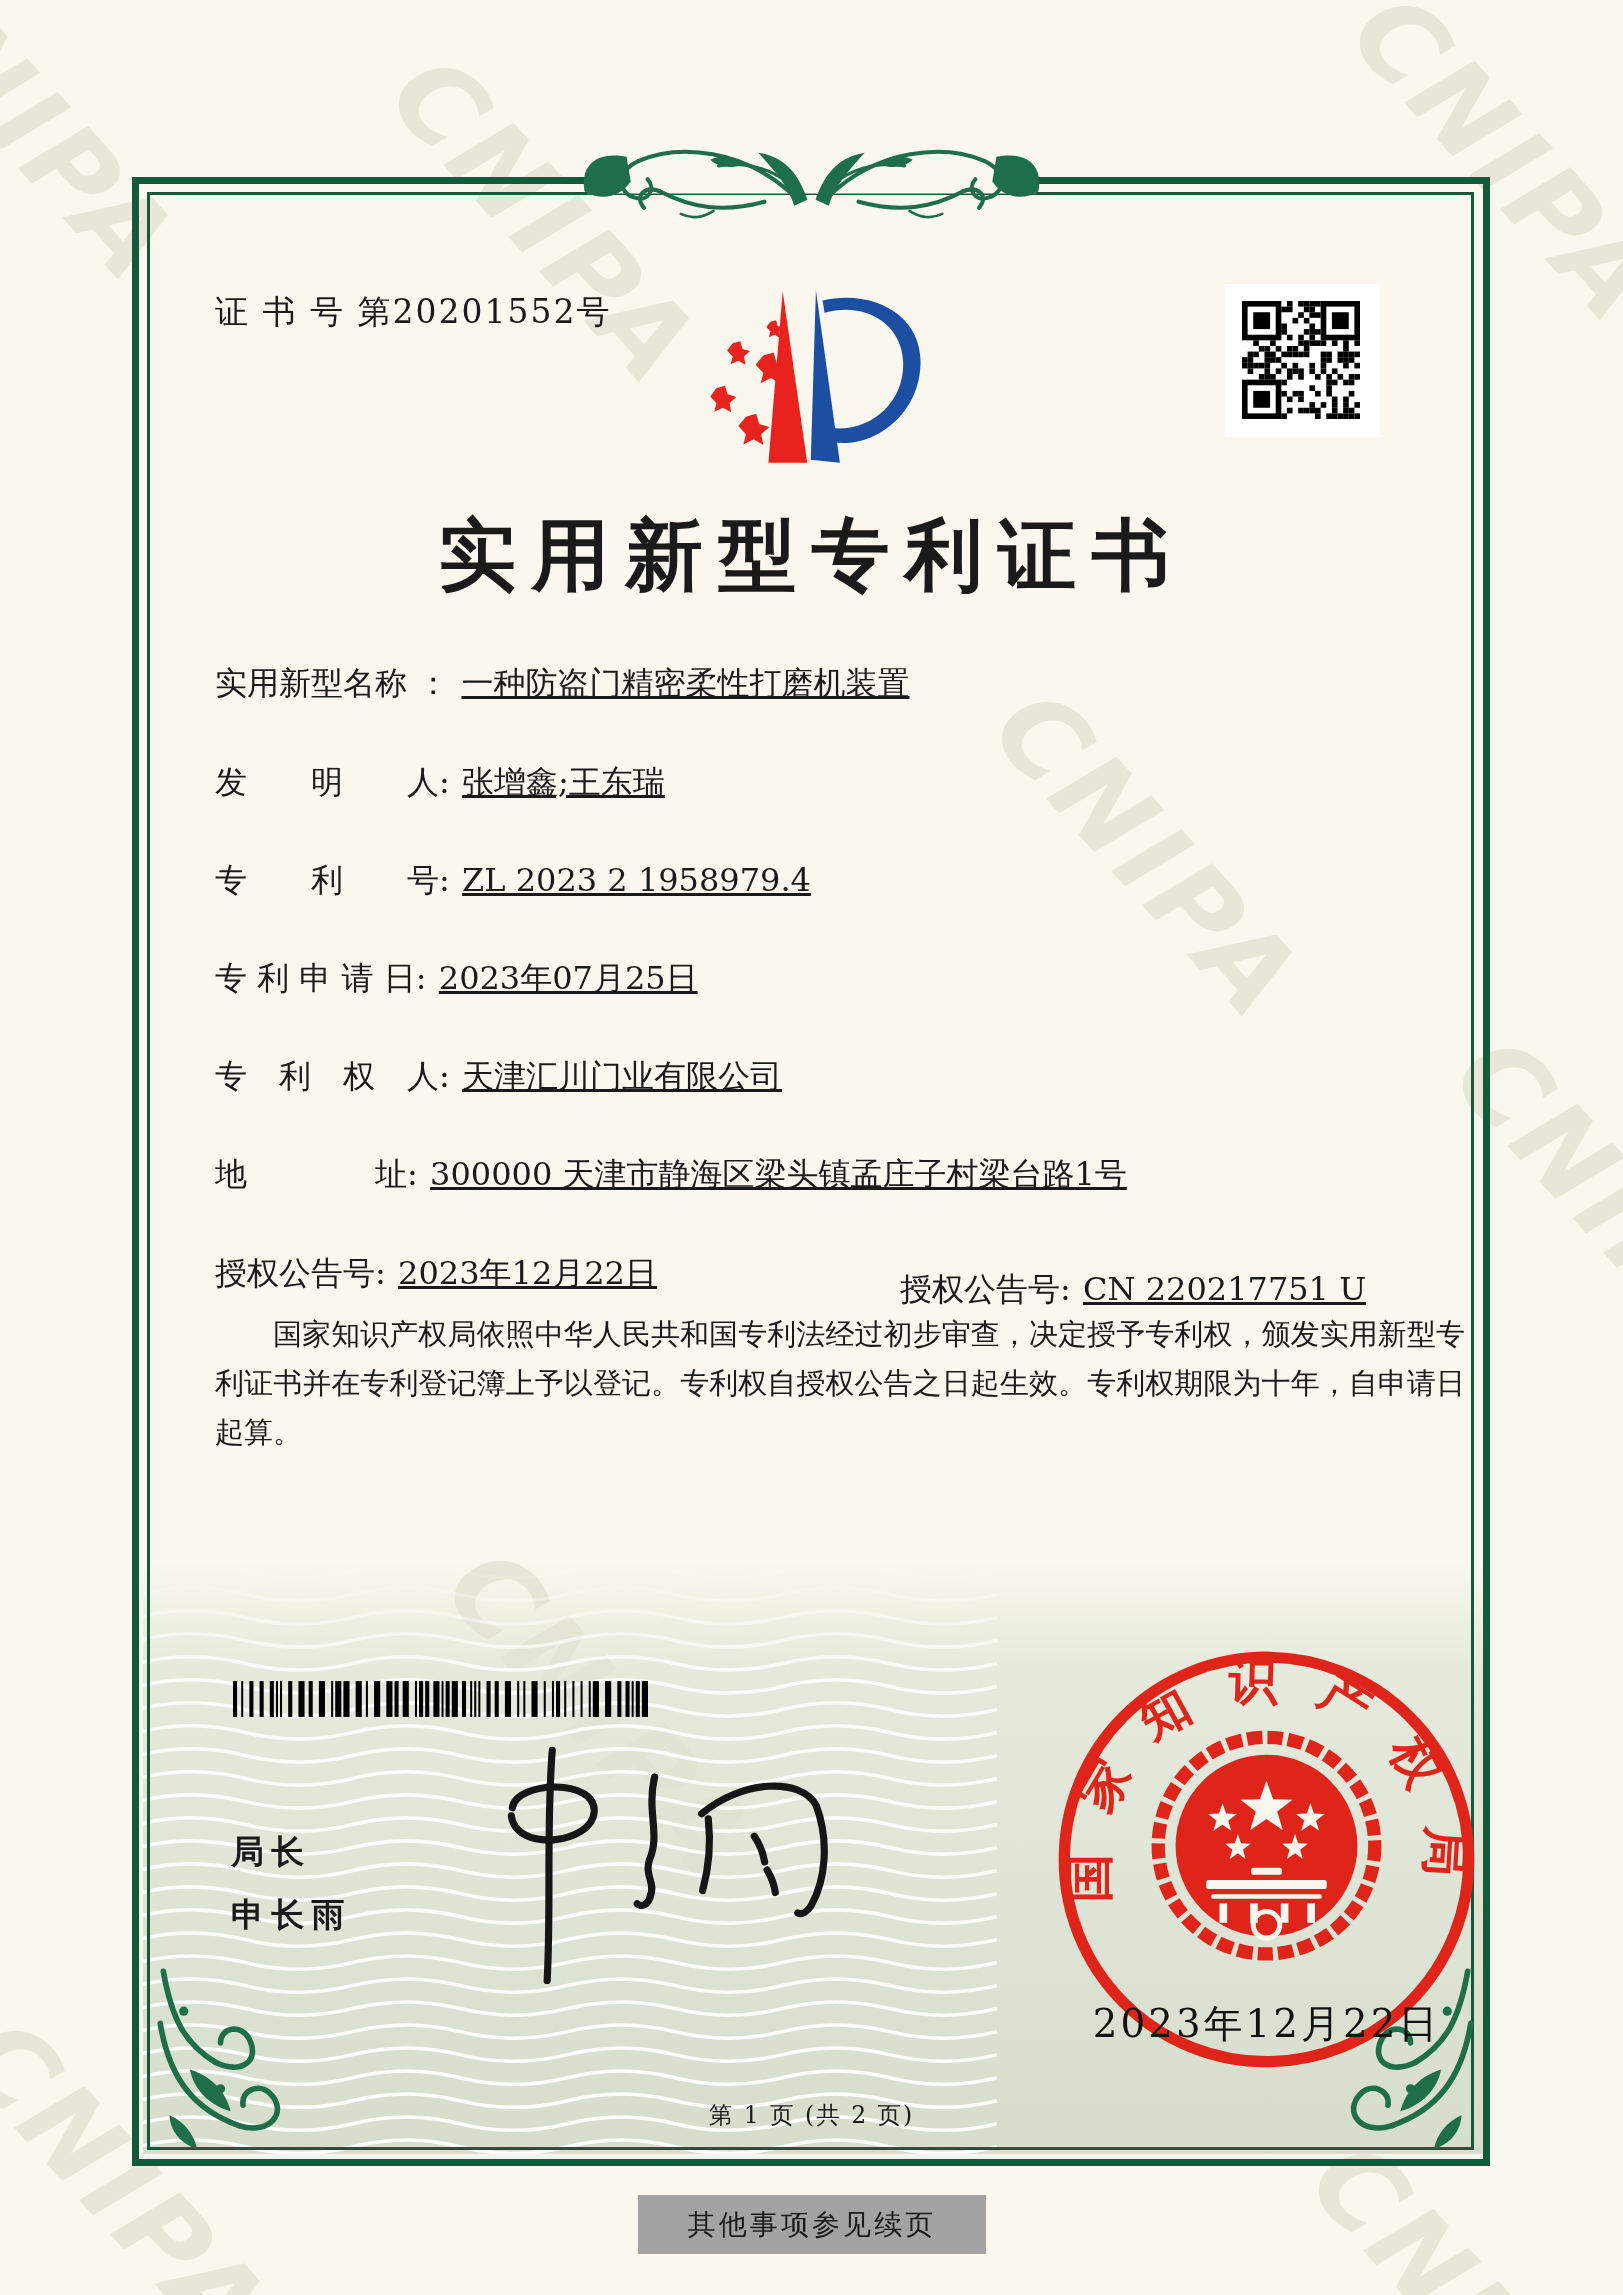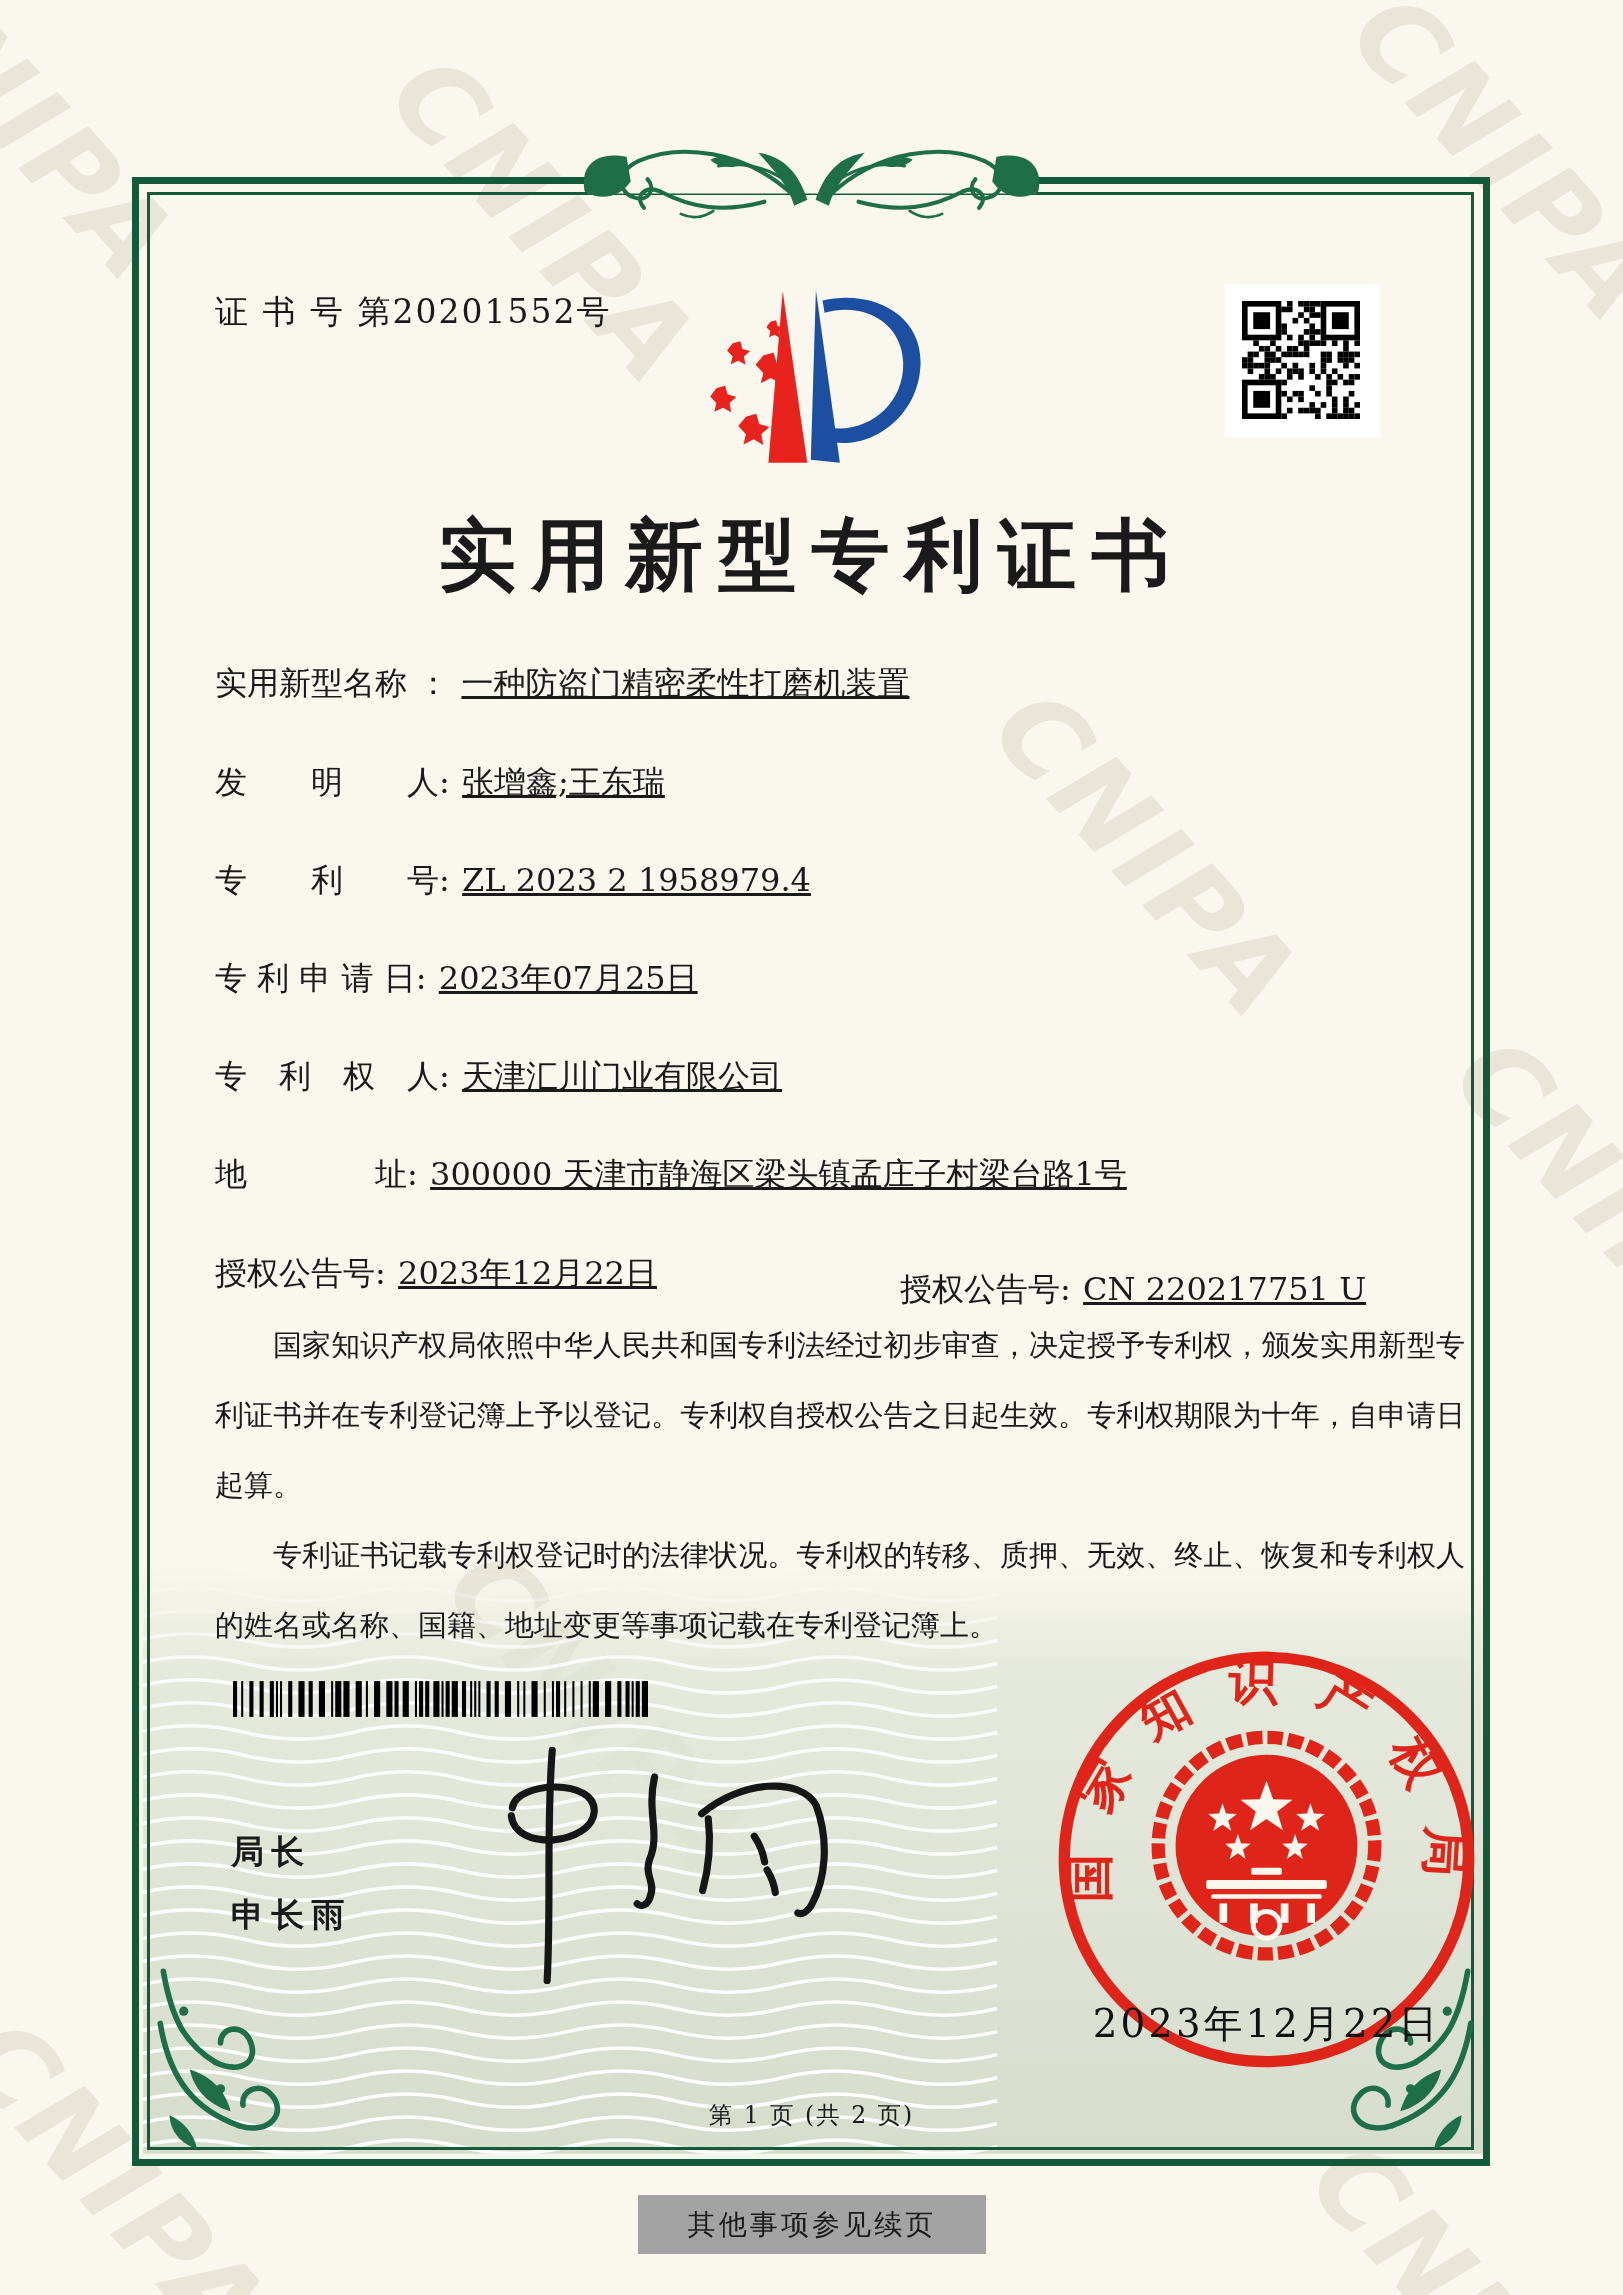--- a/index.html
+++ b/index.html
@@ -28,21 +28,21 @@
     background:#ffffff;z-index:5;}
   .qr-box svg{position:absolute;left:17.4px;top:17px;}
   .title{position:absolute;left:0;top:504px;width:1623px;text-align:center;z-index:5;
     font-size:78px;font-weight:700;letter-spacing:15.3px;}
   
   .row{position:absolute;left:215px;white-space:nowrap;z-index:5;font-size:32px;}
   .row .val{margin-left:12.3px;text-decoration:underline;}
   .row .pair2{position:absolute;left:685px;top:16px;}
   
   .paras{position:absolute;left:215px;top:1310px;width:1250px;z-index:5;
-    font-size:29px;line-height:70px;text-align:justify;}
+    font-size:29px;line-height:49px;text-align:justify;}
   .paras p{margin:0;text-indent:2em;}
   
   .waves{position:absolute;left:143px;top:1562px;z-index:1;}
   .barcode{position:absolute;left:233px;top:1681px;z-index:5;}
   .duty-role{position:absolute;left:231px;top:1830px;z-index:5;
     font:700 33px "DejaVu Sans","Liberation Sans",sans-serif;letter-spacing:7.2px;}
   .duty-name{position:absolute;left:231px;top:1893px;z-index:5;
     font:700 33px "DejaVu Sans","Liberation Sans",sans-serif;letter-spacing:7.2px;}
   .signature{position:absolute;left:501px;top:1736px;z-index:6;}
   .seal{position:absolute;left:1053px;top:1649px;z-index:6;}
@@ -328,21 +328,20 @@
 <div class="row" style="top:957px"><span class="lbl">专 利 申 请 日:</span><span class="val">2023年07月25日</span></div>
 <div class="row" style="top:1055px"><span class="lbl">专　利　权　人:</span><span class="val">天津汇川门业有限公司</span></div>
 <div class="row" style="top:1153px"><span class="lbl">地　　　　址:</span><span class="val">300000 天津市静海区梁头镇孟庄子村梁台路1号</span></div>
 <div class="row" style="top:1252px">
   <span class="lbl">授权公告号:</span><span class="val">2023年12月22日</span>
   <span class="pair2"><span class="lbl">授权公告号:</span><span class="val">CN 220217751 U</span></span>
 </div>
 
 <div class="paras">
   <p>国家知识产权局依照中华人民共和国专利法经过初步审查，决定授予专利权，颁发实用新型专利证书并在专利登记簿上予以登记。专利权自授权公告之日起生效。专利权期限为十年，自申请日起算。</p>
-  <p>专利证书记载专利权登记时的法律状况。专利权的转移、质押、无效、终止、恢复和专利权人的姓名或名称、国籍、地址变更等事项记载在专利登记簿上。</p>
 </div>
 
 <svg class="barcode" id="barcodeSvg" width="415" height="36" viewBox="0 0 812 70">
     <rect x="0" y="0" width="8" height="70" fill="#000"></rect>
     <rect x="16" y="0" width="4" height="70" fill="#000"></rect>
     <rect x="32" y="0" width="8" height="70" fill="#000"></rect>
     <rect x="52" y="0" width="8" height="70" fill="#000"></rect>
     <rect x="72" y="0" width="8" height="70" fill="#000"></rect>
     <rect x="84" y="0" width="4" height="70" fill="#000"></rect>
     <rect x="92" y="0" width="4" height="70" fill="#000"></rect>

